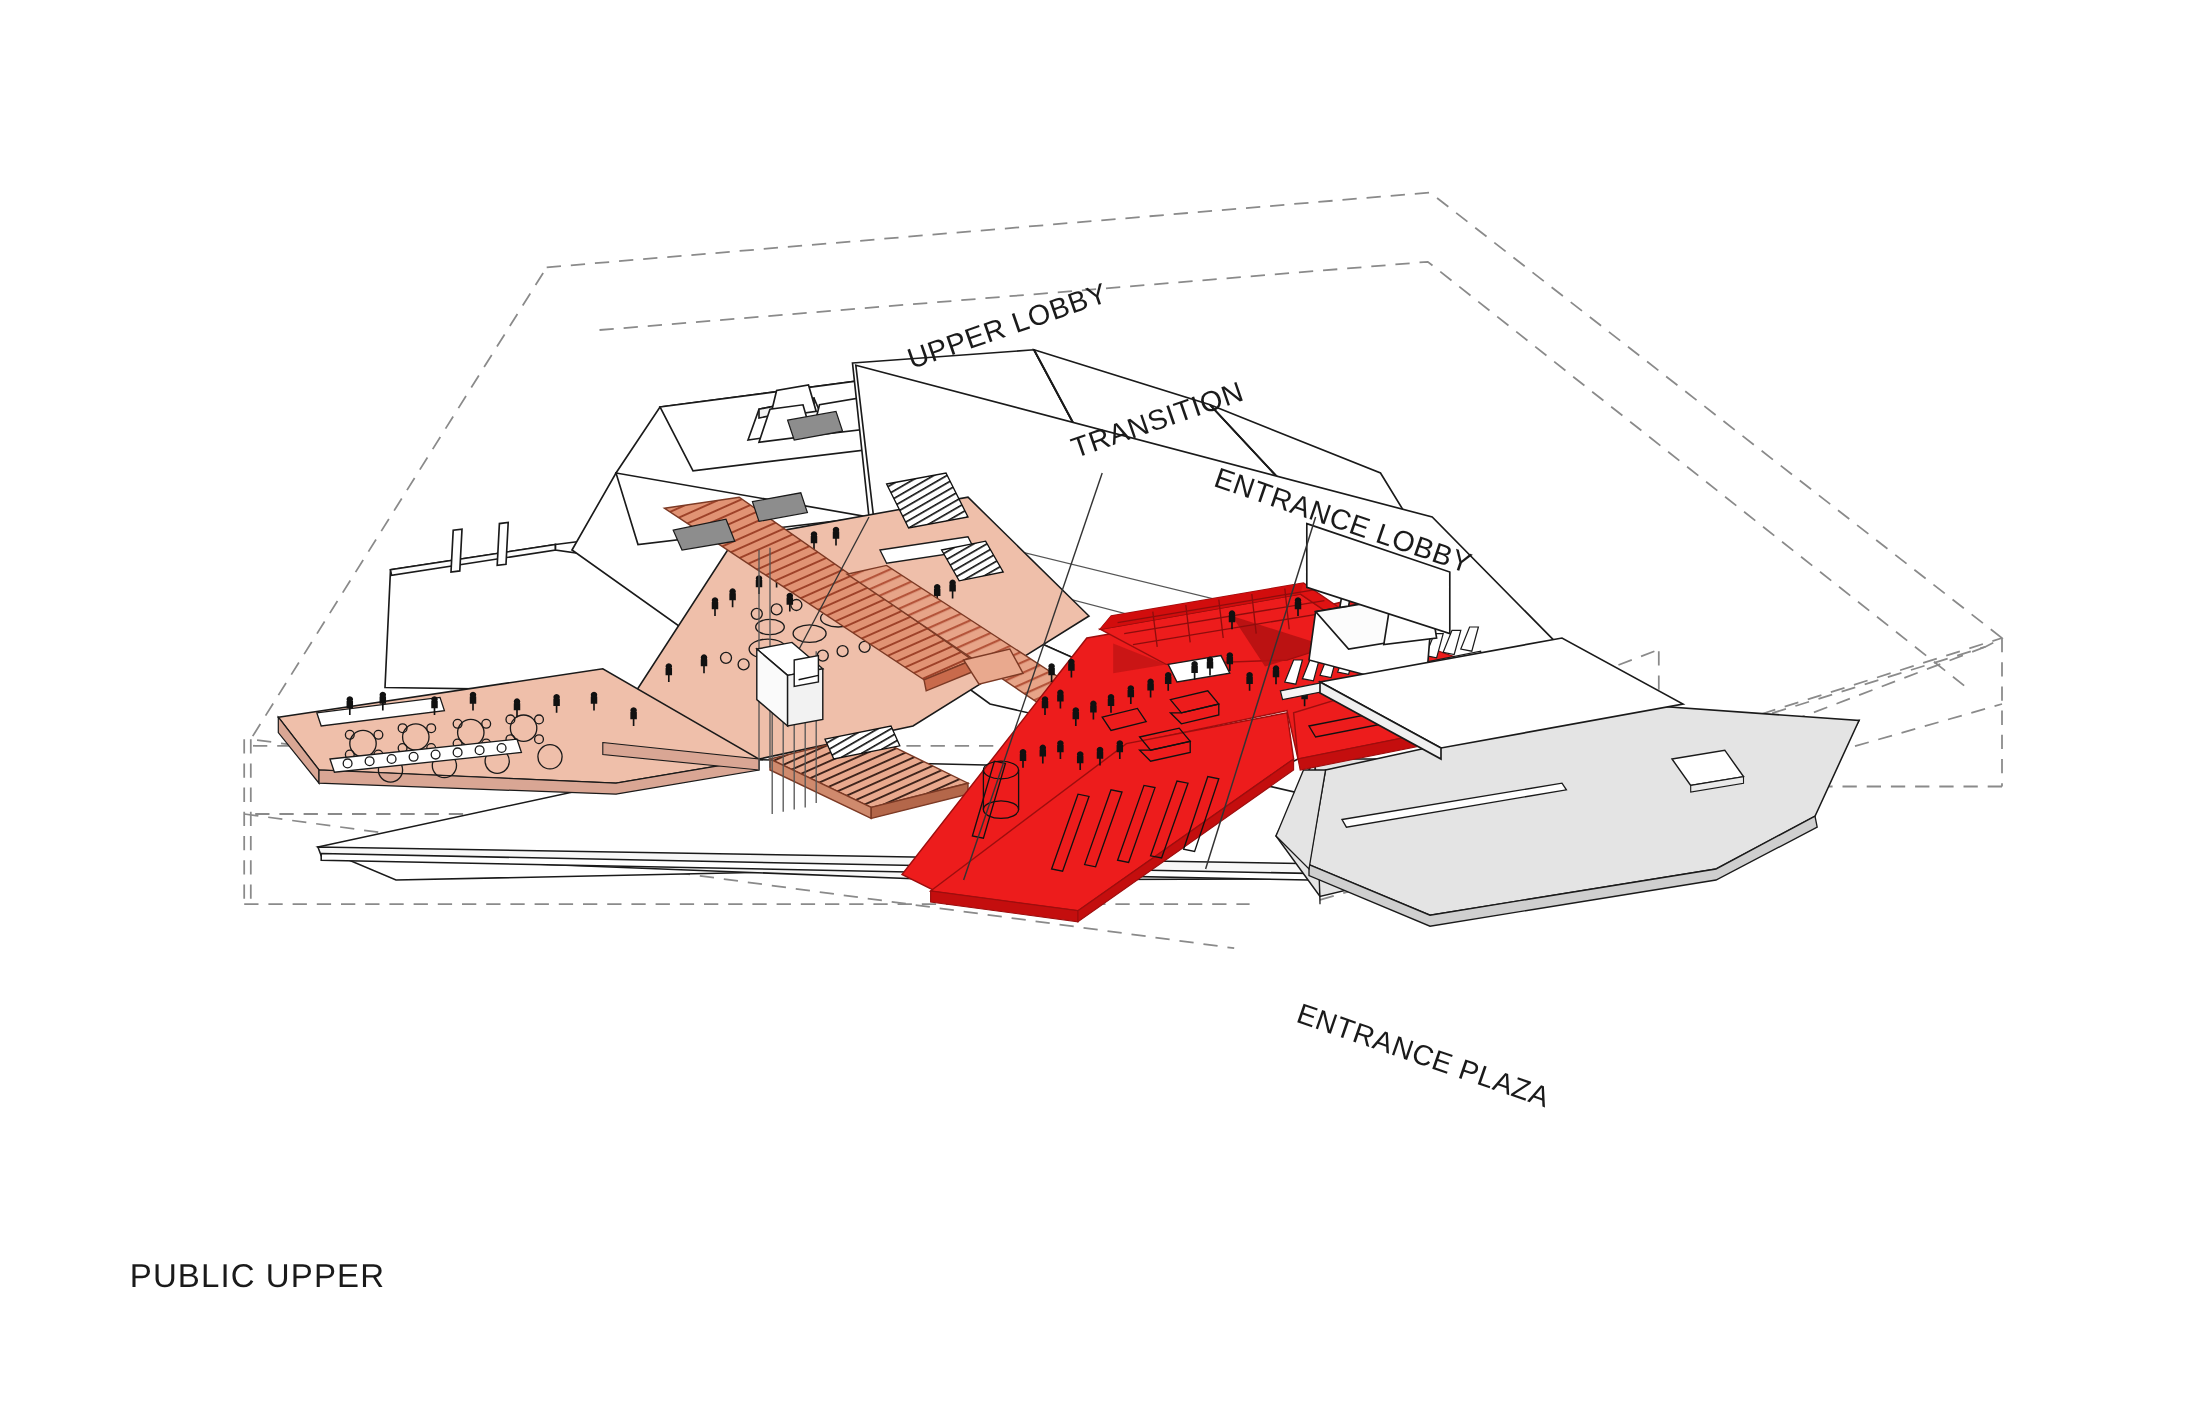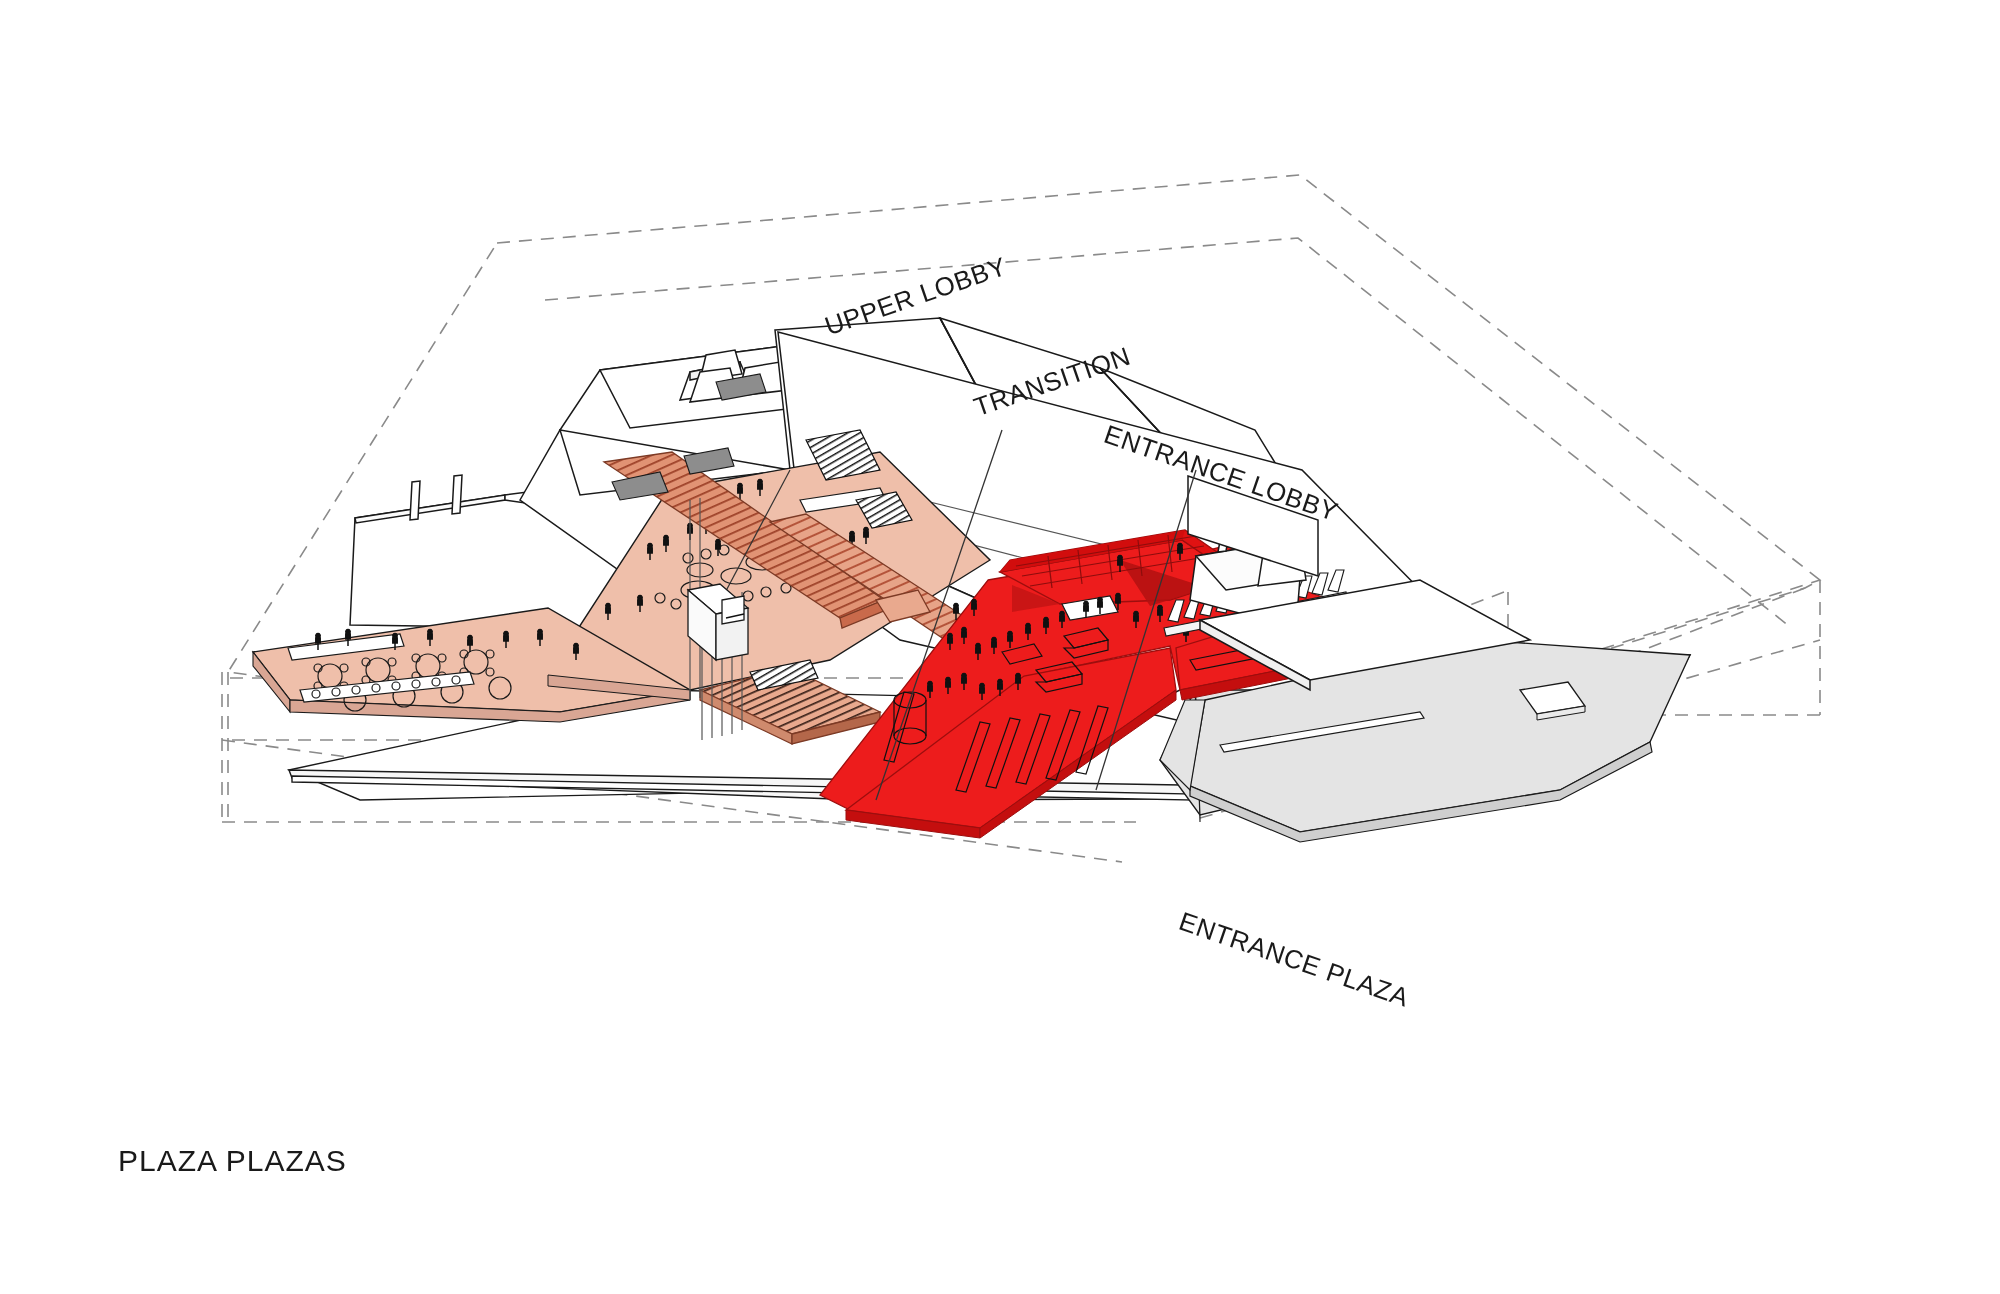--- a/index.html
+++ b/index.html
@@ -410,15 +410,15 @@
 </svg>
 
 <div class="cap" style="left:826px;top:312px;transform:rotate(-19deg);transform-origin:left center;">UPPER LOBBY</div>
 
 <div class="cap" style="left:975px;top:393px;transform:rotate(-19deg);transform-origin:left center;">TRANSITION</div>
 
 <div class="cap" style="left:1105px;top:418px;transform:rotate(19deg);transform-origin:left center;">ENTRANCE LOBBY</div>
 
 <div class="cap" style="left:1180px;top:905px;transform:rotate(19deg);transform-origin:left center;">ENTRANCE PLAZA</div>
 
-<div class="cap" style="left:118px;top:1144px;font-size:30px;letter-spacing:1px;">PLAZA PLAZAS</div>
+<div class="cap" style="left:118px;top:1144px;font-size:30px;letter-spacing:1px;">PUBLIC UPPER</div>
 
 </div>
 
 </body></html>

